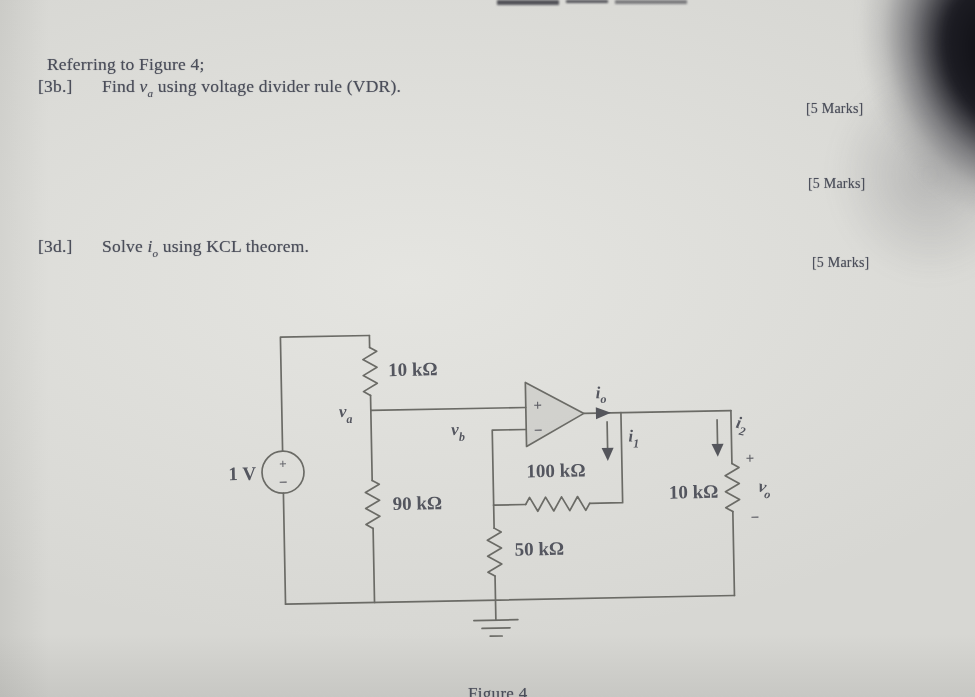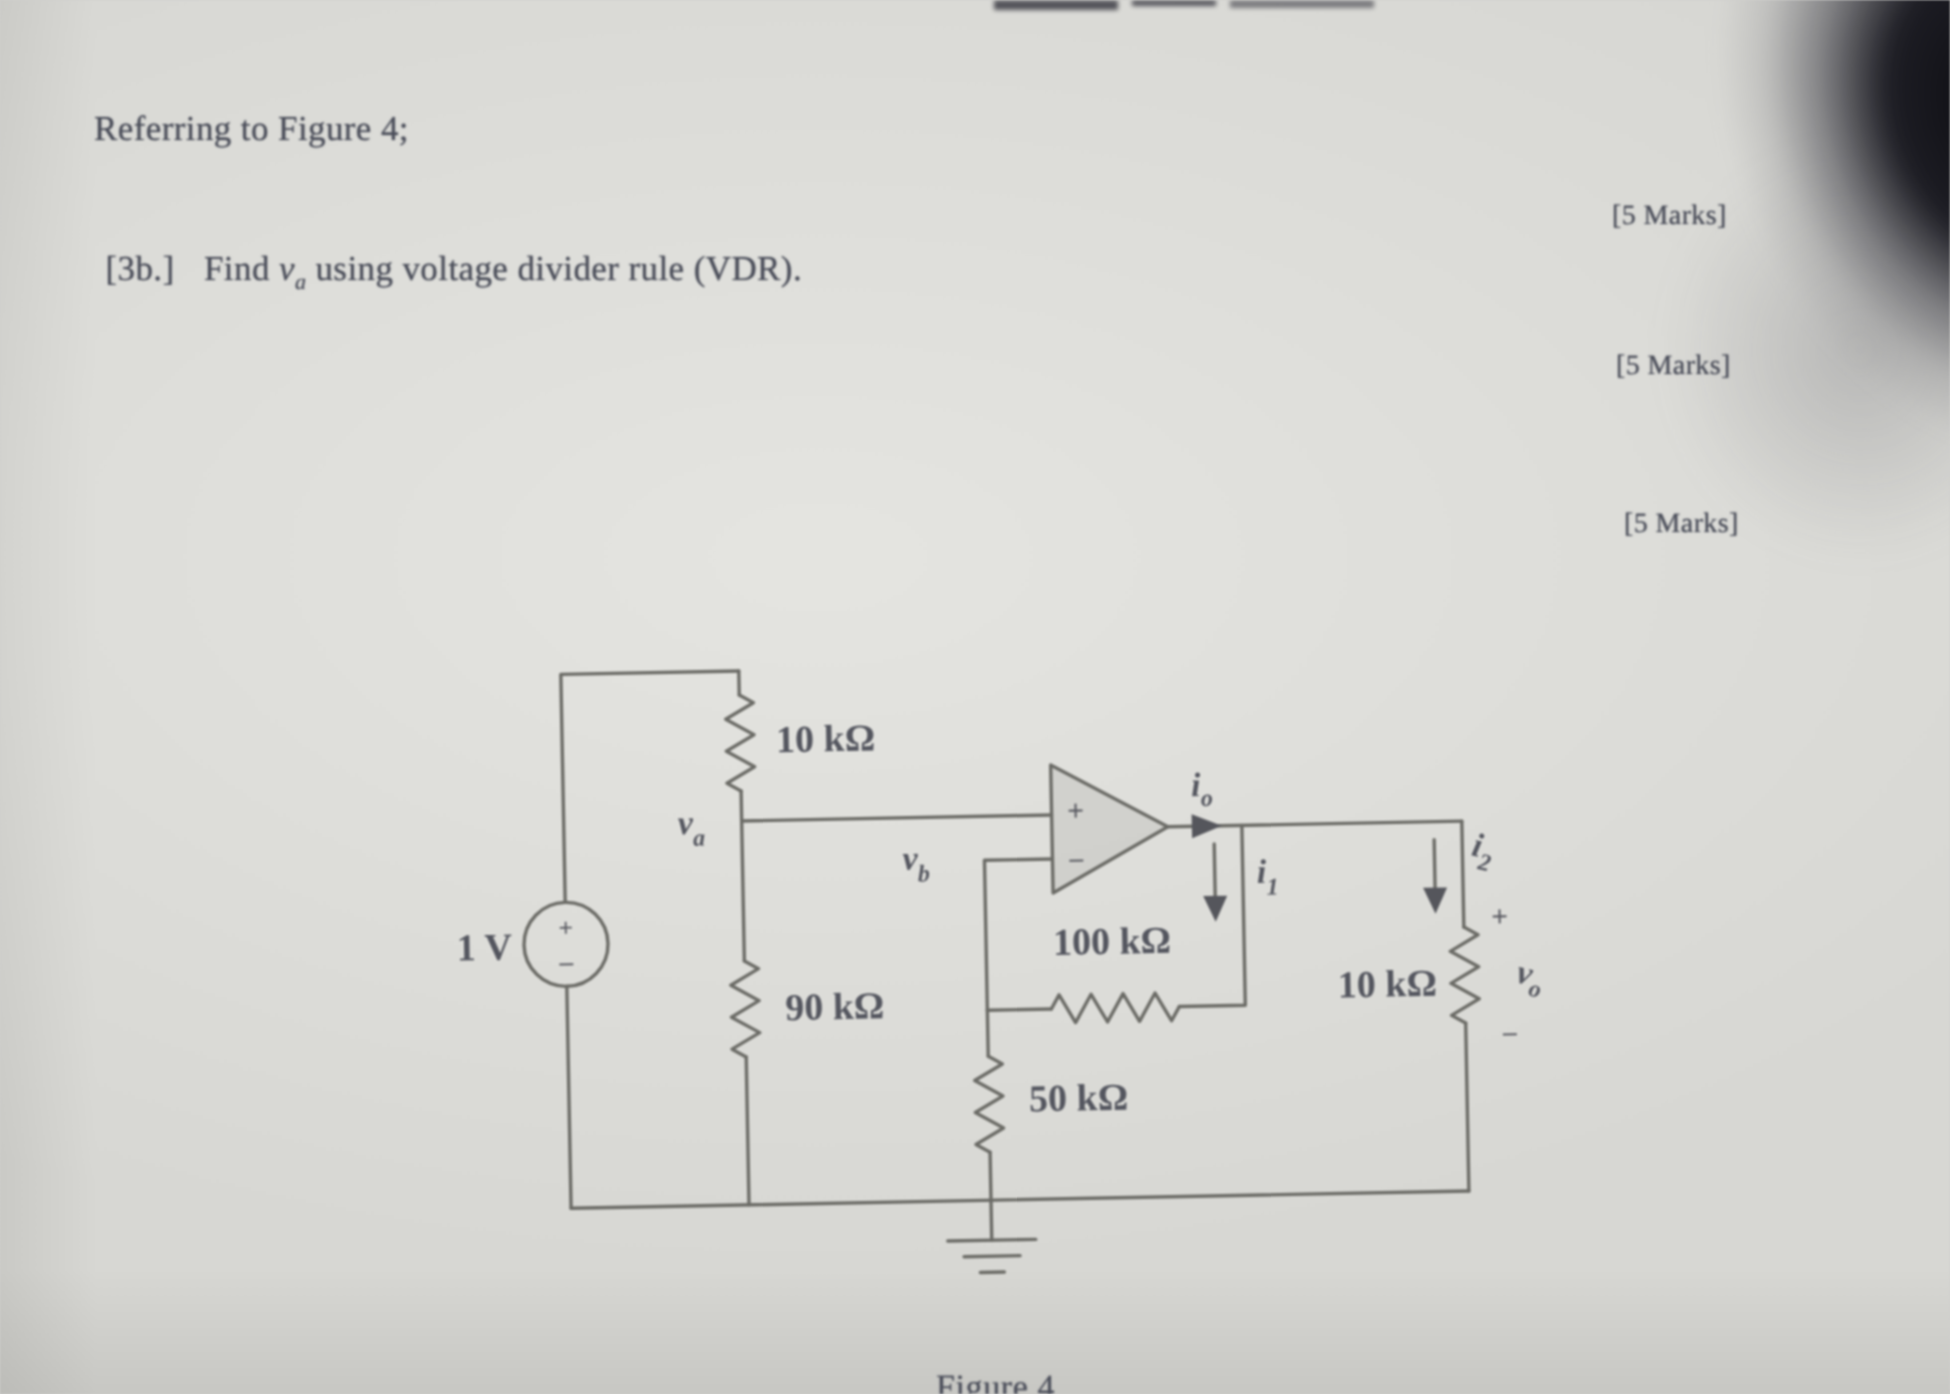--- a/index.html
+++ b/index.html
@@ -7,26 +7,25 @@
   .sheet{
     position:relative;width:975px;height:697px;overflow:hidden;
     font-family:"Liberation Serif","DejaVu Serif",serif;
     color:#4b4e5a;
     filter:blur(0.4px);
     background:
       radial-gradient(120% 85% at 42% 40%, rgba(238,238,234,0.60), rgba(238,238,234,0) 62%),
       linear-gradient(to right, rgba(105,105,101,0.12), rgba(105,105,101,0) 5%),
       linear-gradient(to top, rgba(105,105,101,0.14), rgba(105,105,101,0) 9%),
       #d7d7d3;
-    text-align: center;
   }
   .txt{text-shadow:0 0 1px rgba(75,78,90,.55);}
   .intro{position:absolute;left:47px;top:36px;font-size:17.5px;letter-spacing:.2px;}
   .qrow{position:absolute;left:38px;font-size:17.5px;letter-spacing:.2px;white-space:nowrap;}
-  .qlabel{display:inline-block;width:64px;margin-top:48px;}
+  .qlabel{display:inline-block;width:64px;}
   .mvar{font-style:italic;}
   .mvar sub{font-size:11px;}
   .marks{position:absolute;font-size:14px;letter-spacing:.2px;}
   .caption{position:absolute;left:468px;top:684px;font-size:17px;letter-spacing:.3px;}
   
   .scrib{position:absolute;background:#3c3c44;filter:blur(1px);opacity:.85;}
   
   .corner-shadow{
     position:absolute;left:845px;top:-150px;width:330px;height:410px;border-radius:50%;
     background:radial-gradient(closest-side,#08080c 0%,#1d1d24 38%,rgba(62,62,70,.55) 58%,rgba(125,125,128,.25) 74%,rgba(125,125,128,0) 88%);
@@ -64,20 +63,23 @@
 
   <p class="intro txt">Referring to Figure 4;</p>
 
   <div class="qrow txt" style="top:76px;">
     <span class="qlabel">[3b.]</span><span>Find </span><i class="mvar"><span>v</span><sub>a</sub></i><span> using voltage divider rule (VDR).</span>
   </div>
   <div class="marks txt" style="top:101px;left:806px;">[5 Marks]</div>
 
   <div class="marks txt" style="top:176px;left:808px;">[5 Marks]</div>
 
+  <div class="qrow txt" style="top:236px;">
+    <span class="qlabel">[3d.]</span><span>Solve </span><i class="mvar"><span>i</span><sub>o</sub></i><span> using KCL theorem.</span>
+  </div>
   <div class="marks txt" style="top:255px;left:812px;">[5 Marks]</div>
 
   <svg class="circuit" width="975" height="697" viewBox="0 0 975 697">
     <g transform="rotate(-1.1 500 470)">
 
       <path class="wire" d="M283,447 L283,333 L372,333"></path>
       <path class="wire" d="M283,489 L283,600"></path>
       <path class="wire" d="M283,600 L732,600"></path>
       <path class="wire" d="M372,333 L372,345"></path>
       <path class="wire" d="M372,393 L372,408"></path>

